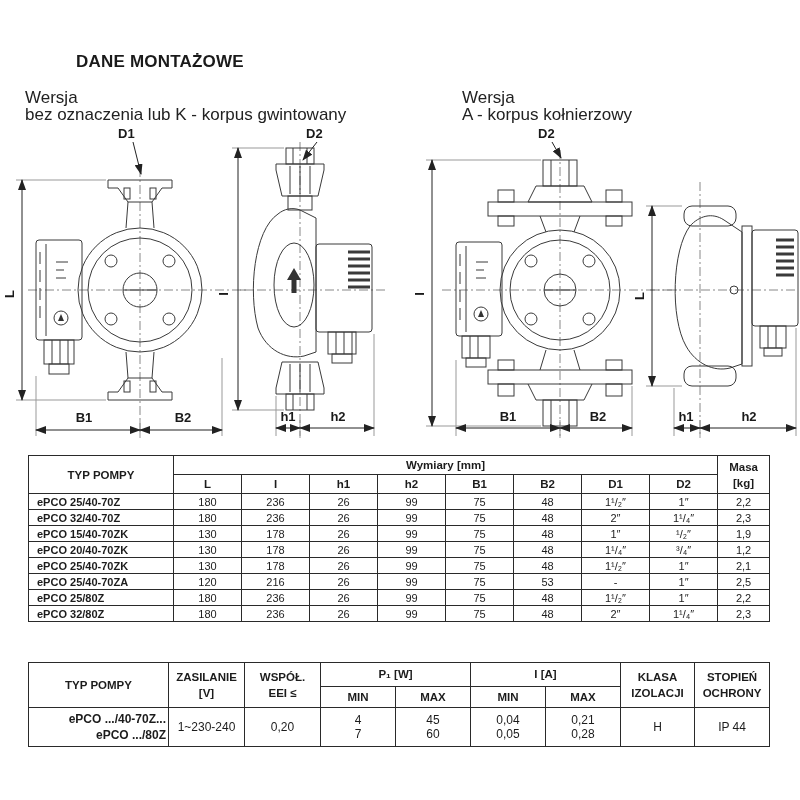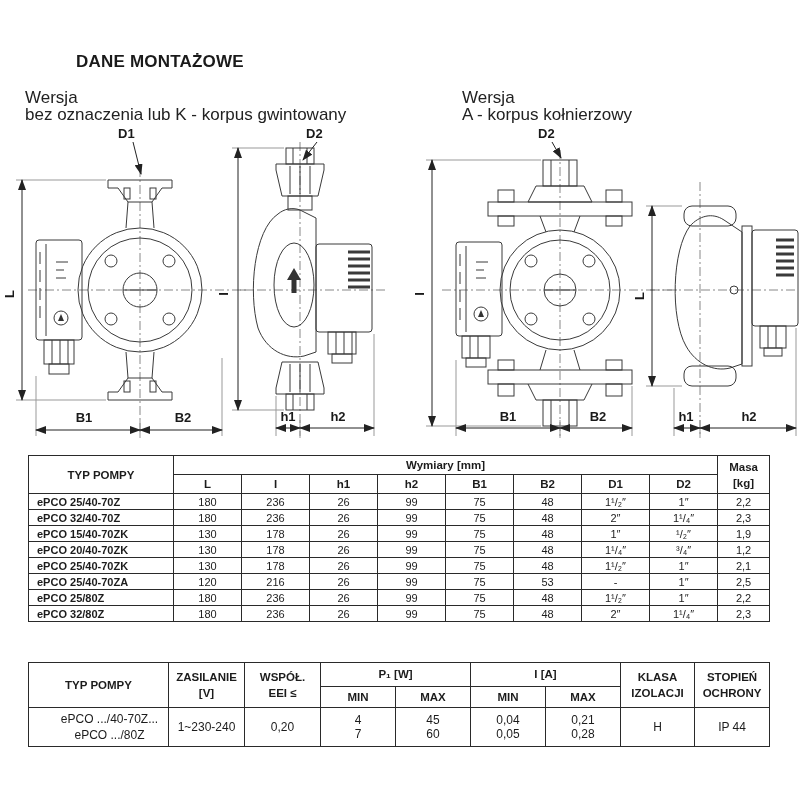--- a/index.html
+++ b/index.html
@@ -10,21 +10,21 @@
   svg text{font-family:"Liberation Sans",sans-serif;font-weight:bold;font-size:13px;fill:#1a1a1a;}
   table{border-collapse:collapse;table-layout:fixed;background:#fff;}
   .dim-table{position:absolute;left:28px;top:455px;width:741px;}
   .el-table{position:absolute;left:28px;top:662px;width:741px;}
   th,td{border:1px solid #2a2a2a;padding:0 2px;text-align:center;vertical-align:middle;}
   .dim-table th{font-size:11.5px;font-weight:bold;height:18px;}
   .dim-table td{font-size:11px;height:15px;}
   .dim-table td.tname{font-weight:bold;text-align:left;padding-left:8px;white-space:nowrap;}
   .el-table th{font-size:11.5px;font-weight:bold;}
   .el-table td{font-size:12px;}
-  .el-table td.tname{font-weight:normal;text-align:center;padding-left:24px;line-height:16px;}
+  .el-table td.tname{font-weight:bold;text-align:right;padding-left:24px;line-height:16px;}
   .two-line{line-height:14px;}
   .stack span{display:block;line-height:16px;}
   .outer{border:1.5px solid #222;}
 </style>
 </head>
 <body>
 
 <div class="page">
 
   <div class="sec-title" style="left:28px;top:52px;margin-left:48px;">DANE MONTAŻOWE</div>

